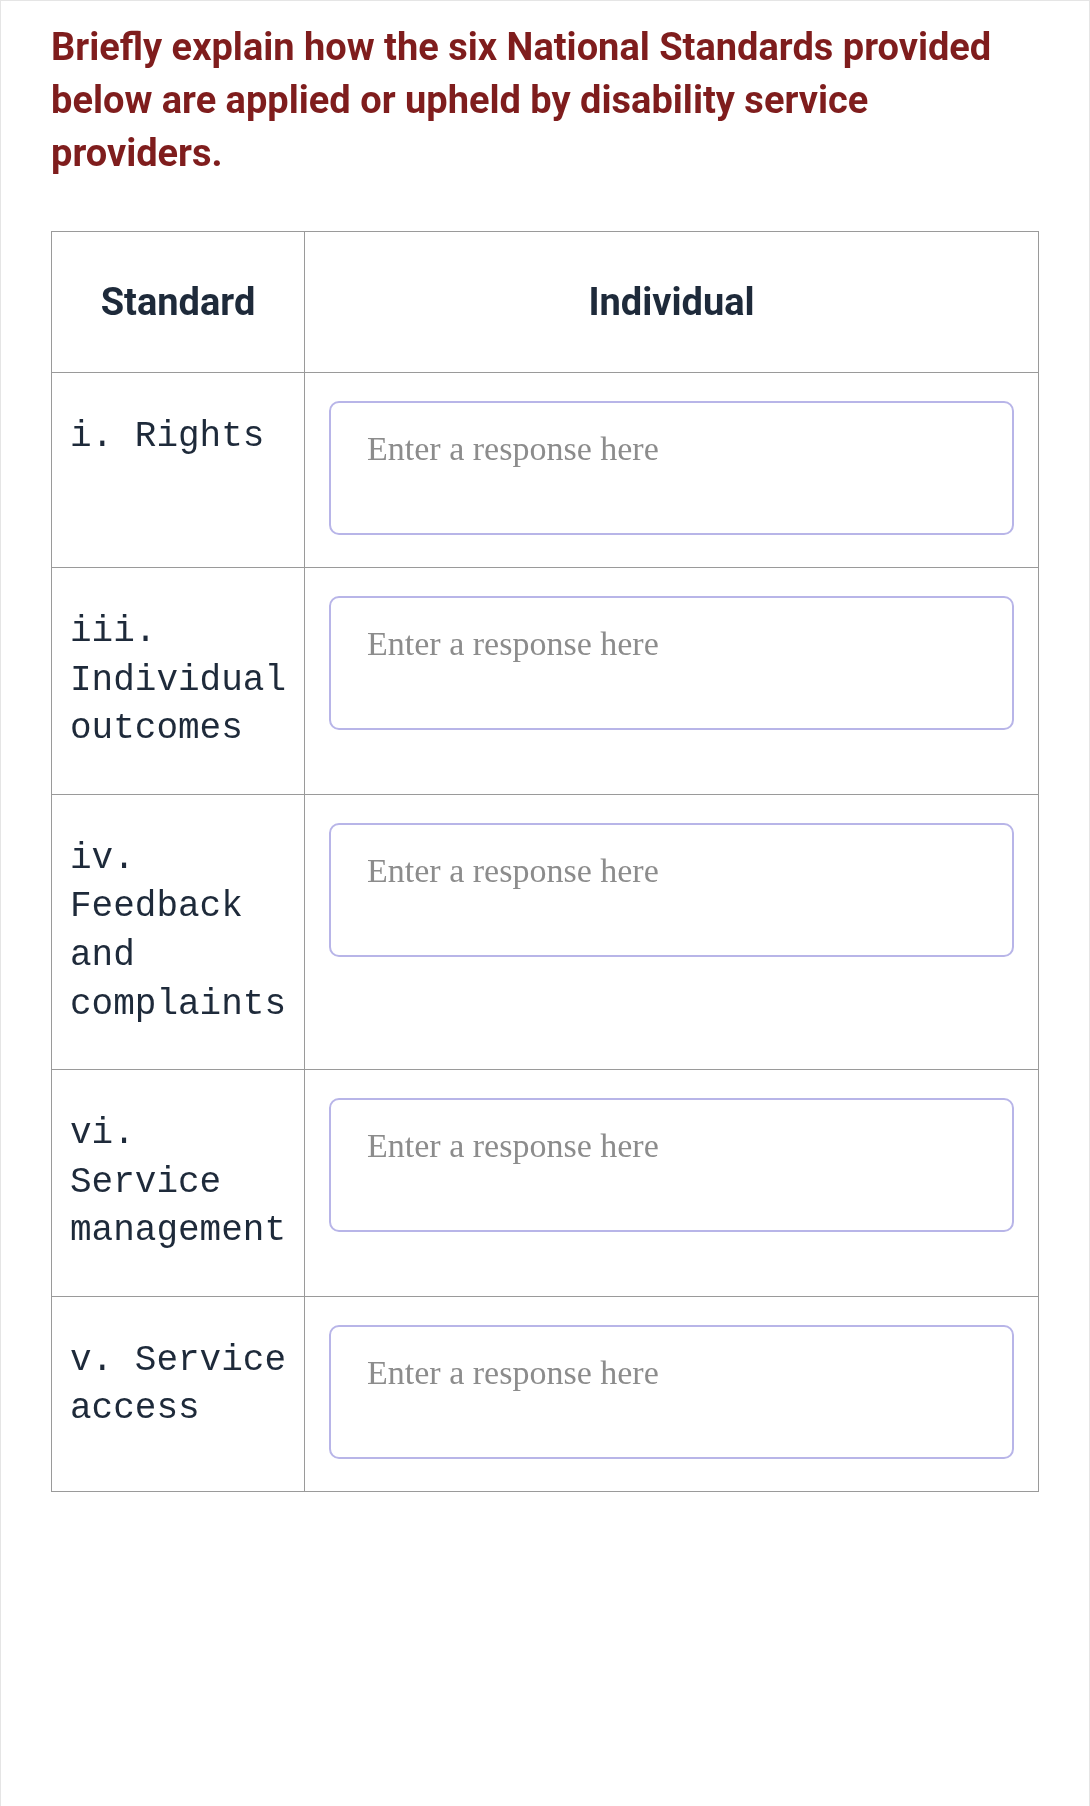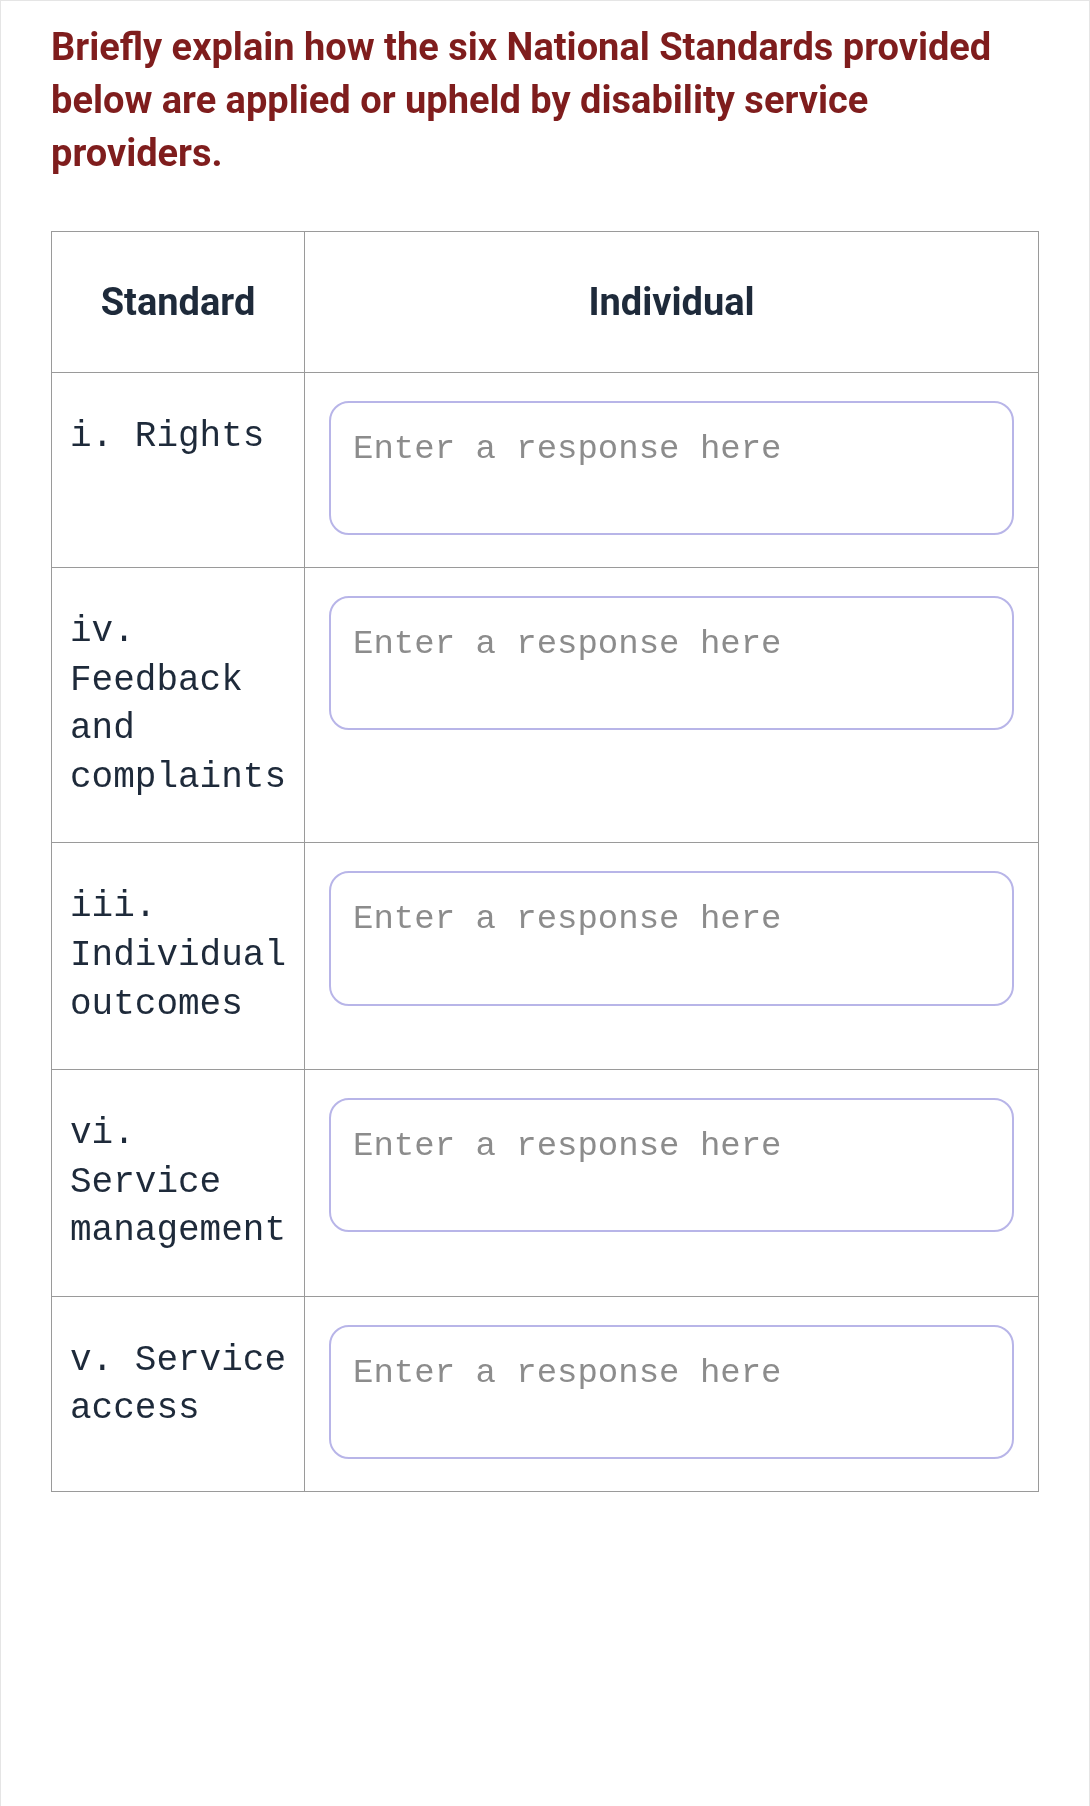--- a/index.html
+++ b/index.html
@@ -56,24 +56,24 @@
     padding: 40px 18px;
     font-family: Liberation Mono, monospace;
   }
   td.explanation-cell {
     padding: 28px 24px;
   }
   .response-input {
     width: 100%;
     min-height: 108px;
     border: 2px solid #b8b5e8;
-    border-radius: 20px;
-    padding: 24px 18px 18px 22px;
+    border-radius: 10px;
+    padding: 24px 18px 18px 36px;
     font-size: 34px;
-    font-family: Liberation Mono, monospace;
+    font-family: Liberation Serif, serif;
     color: #1e2a3a;
     background: #ffffff;
     resize: none;
     line-height: 1.3;
   }
   .response-input::placeholder {
     color: #8c8c8c;
   }
 </style>
 </head>
@@ -90,27 +90,27 @@
       </tr>
     </thead>
     <tbody>
       <tr>
         <td class="standard-cell">i. Rights</td>
         <td class="explanation-cell">
           <textarea class="response-input" placeholder="Enter a response here" style=""></textarea>
         </td>
       </tr>
       <tr>
-        <td class="standard-cell">iv. Feedback and complaints</td>
+        <td class="standard-cell">iii. Individual outcomes</td>
         <td class="explanation-cell">
           <textarea class="response-input" placeholder="Enter a response here" style=""></textarea>
         </td>
       </tr>
       <tr>
-        <td class="standard-cell">iii. Individual outcomes</td>
+        <td class="standard-cell">iv. Feedback and complaints</td>
         <td class="explanation-cell">
           <textarea class="response-input" placeholder="Enter a response here" style=""></textarea>
         </td>
       </tr>
       <tr>
         <td class="standard-cell">vi. Service management</td>
         <td class="explanation-cell">
           <textarea class="response-input" placeholder="Enter a response here" style=""></textarea>
         </td>
       </tr>

